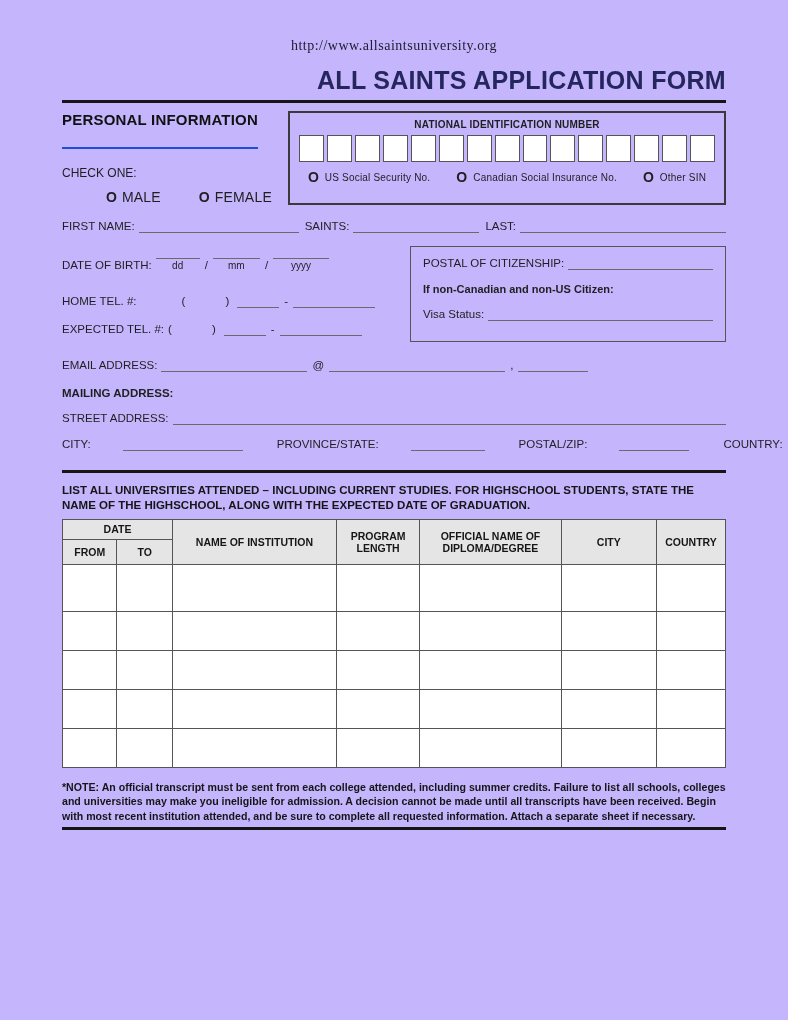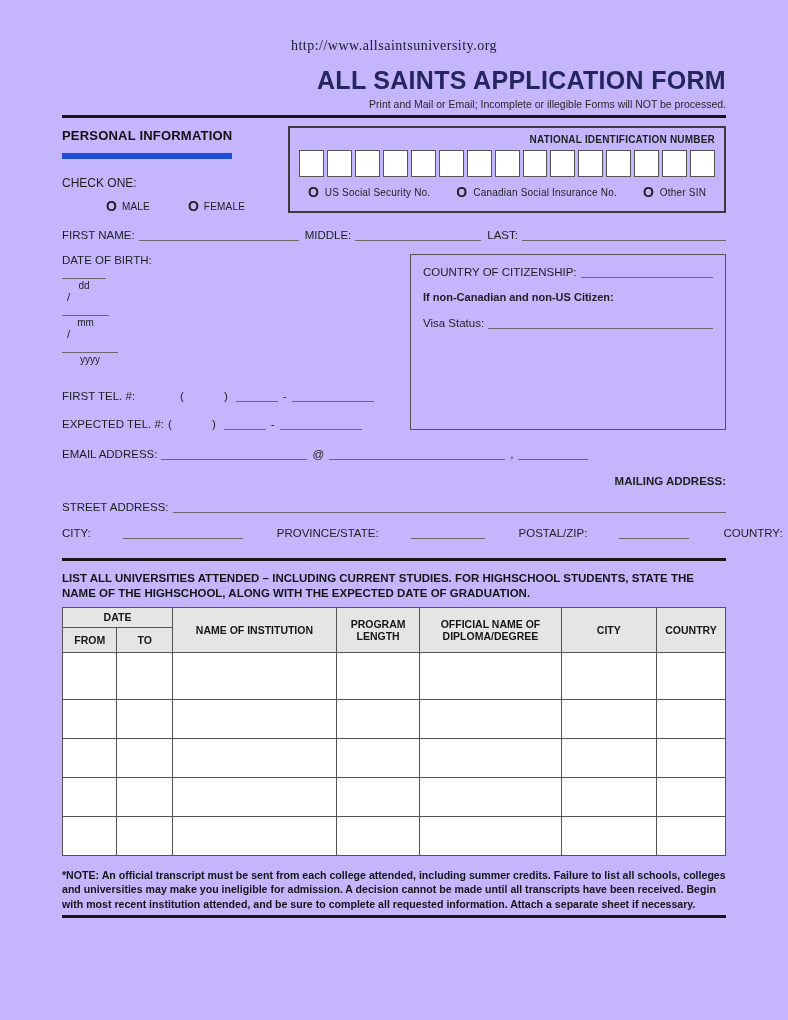--- a/index.html
+++ b/index.html
@@ -16,41 +16,41 @@
   .content { padding:0 62px; }
 
   
   .url-line { margin-top:38px; text-align:center; font-family:"Liberation Serif", serif; font-size:14px; color:#202030; letter-spacing:0.5px; }
   .form-title { margin-top:12px; text-align:right; font-size:25px; font-weight:bold; letter-spacing:0.3px; }
   .form-subtitle { margin-top:3px; text-align:right; font-size:10.5px; color:#2a2a2a; }
   .thick-rule { margin-top:5px; height:3px; background:#161616; border:0; }
   .thick-rule.bottom { margin-top:3px; }
 
   
-  .section-heading { display:inline-block; font-size:13px; font-weight:bold; color:#111; border-bottom:6px solid #1d4ed8; padding-bottom:10px; letter-spacing:0.2px; }
+  .section-heading { display:inline-block; font-size:15px; font-weight:bold; color:#111; border-bottom:2px solid #1d4ed8; padding-bottom:19px; letter-spacing:0.2px; }
 
   
   .pi-row { display:flex; margin-top:8px; }
   .pi-left { width:226px; flex:none; }
   .check-one { margin-top:17px; font-size:12px; }
   .gender-row { margin-top:9px; margin-left:44px; display:flex; gap:38px; }
   .radio-group { display:flex; align-items:center; gap:5px; }
   .radio-o { font-weight:bold; font-size:14px; line-height:1; }
-  .radio-label { font-size:10px; letter-spacing:0.2px; }
+  .radio-label { font-size:14px; letter-spacing:0.2px; }
 
   .nin-box { flex:1; border:2px solid #3a3a3a; padding:6px 9px 8px 9px; min-height:86px; }
-  .nin-label { text-align:right; font-size:10px; font-weight:bold; letter-spacing:0.2px; }
+  .nin-label { text-align:center; font-size:10px; font-weight:bold; letter-spacing:0.2px; }
   .nin-cells { display:flex; gap:3px; margin-top:5px; }
   .nin-cell { flex:1; height:27px; border:1px solid #555; background:#fff; }
   .nin-types { display:flex; justify-content:center; gap:26px; margin-top:8px; }
   .nin-type { display:flex; align-items:center; gap:6px; }
   .nin-type .radio-label { font-size:10px; }
 
   
-  .line { display:flex; align-items:center; font-size:11.5px; white-space:nowrap; }
+  .line { display:flex; align-items:flex-start; font-size:11.5px; white-space:nowrap; }
   .line .lbl { flex:none; }
   .u { display:inline-block; border-bottom:1px solid #6a6a6a; height:13px; flex:none; }
   .u.grow { flex:1; }
   .gap4{width:4px;flex:none;} .gap8{width:8px;flex:none;} .gap6{width:6px;flex:none;}
 
   .names-line { margin-top:15px; }
 
   .mid-row { display:flex; margin-top:13px; }
   .mid-left { width:348px; flex:none; }
   .dob-part { display:inline-block; text-align:center; }
@@ -60,21 +60,21 @@
   .tel-line { margin-top:24px; }
   .tel-line2 { margin-top:15px; }
   .paren { font-size:11.5px; }
 
   .cit-box { flex:1; border:1.5px solid #555; padding:10px 12px 12px 12px; min-height:96px; }
   .cit-box .line { font-size:11.5px; }
   .cit-cond { margin-top:13px; font-size:11px; font-weight:bold; }
   .cit-visa { margin-top:13px; }
 
   .email-line { margin-top:17px; }
-  .mailing-line { margin-top:15px; font-size:11.5px; font-weight:bold;text-align:right; }
+  .mailing-line { margin-top:15px; font-size:11.5px; font-weight:bold; }
   .street-line { margin-top:13px; }
   .city-line { margin-top:13px;gap:14px; }
 
   .rule-academic { margin-top:19px; }
   .academic-heading-wrap { margin-top:11px; }
   .instructions { margin-top:10px; font-size:11.5px; font-weight:bold; line-height:1.3; color:#161616; }
 
   
   table.academic { width:100%; border-collapse:collapse; margin-top:6px; table-layout:fixed; }
   table.academic th, table.academic td { border:1px solid #555; }
@@ -87,21 +87,20 @@
   .note { margin-top:12px; font-size:10.6px; font-weight:bold; line-height:1.38; color:#161616; }
 </style>
 </head>
 <body>
 
 <div class="page">
   <div class="content">
 
     <div class="url-line">http://www.allsaintsuniversity.org</div>
     <div class="form-title" style="color: rgb(38, 38, 94);">ALL SAINTS APPLICATION FORM</div>
-    <div class="form-subtitle">Print and Mail or Email; Incomplete or illegible Forms will NOT be processed.</div>
     <div class="thick-rule"></div>
 
     <div class="pi-row">
       <div class="pi-left">
         <span class="section-heading">PERSONAL INFORMATION</span>
         <div class="check-one">CHECK ONE:</div>
         <div class="gender-row">
             <span class="radio-group">
               <span class="radio-o">O</span>
               <span class="radio-label">MALE</span>
@@ -146,43 +145,43 @@
             </span>
           </div>
       </div>
     </div>
 
     <div class="line names-line">
       <span class="lbl">FIRST NAME:</span>
         <span class="gap4"></span>
       <span class="u" style="width:160px"></span>
         <span class="gap6"></span>
-      <span class="lbl">MIDDLE:</span>
+      <span class="lbl">SAINTS:</span>
         <span class="gap4"></span>
       <span class="u" style="width:126px"></span>
         <span class="gap6"></span>
       <span class="lbl">LAST:</span>
         <span class="gap4"></span>
       <span class="u grow"></span>
     </div>
 
     <div class="mid-row">
       <div class="mid-left">
-        <div class="line" style="align-items:flex-start;flex-direction:column;">
+        <div class="line" style="align-items:flex-end;">
           <span class="lbl">DATE OF BIRTH:</span>
             <span class="gap4"></span>
           <span class="dob-part"><span class="u" style="width:44px"></span><span class="dob-cap">dd</span></span>
           <span class="slash">/</span>
           <span class="dob-part"><span class="u" style="width:47px"></span><span class="dob-cap">mm</span></span>
           <span class="slash">/</span>
           <span class="dob-part"><span class="u" style="width:56px"></span><span class="dob-cap">yyyy</span></span>
         </div>
 
         <div class="line tel-line">
-          <span class="lbl">FIRST TEL. #:</span>
+          <span class="lbl">HOME TEL. #:</span>
           <span style="width:45px;flex:none;"></span>
           <span class="paren">(</span>
           <span class="u" style="width:40px;border-bottom:none;"></span>
           <span class="paren">)</span>
             <span class="gap8"></span>
           <span class="u" style="width:42px"></span>
           <span class="slash">-</span>
           <span class="u" style="width:82px"></span>
         </div>
 
@@ -194,21 +193,21 @@
           <span class="paren">)</span>
             <span class="gap8"></span>
           <span class="u" style="width:42px"></span>
           <span class="slash">-</span>
           <span class="u" style="width:82px"></span>
         </div>
       </div>
 
       <div class="cit-box">
         <div class="line">
-          <span class="lbl">COUNTRY OF CITIZENSHIP:</span>
+          <span class="lbl">POSTAL OF CITIZENSHIP:</span>
             <span class="gap4"></span>
           <span class="u grow"></span>
         </div>
         <div class="cit-cond">If non-Canadian and non-US Citizen:</div>
         <div class="line cit-visa">
           <span class="lbl">Visa Status:</span>
             <span class="gap4"></span>
           <span class="u grow"></span>
         </div>
       </div>

